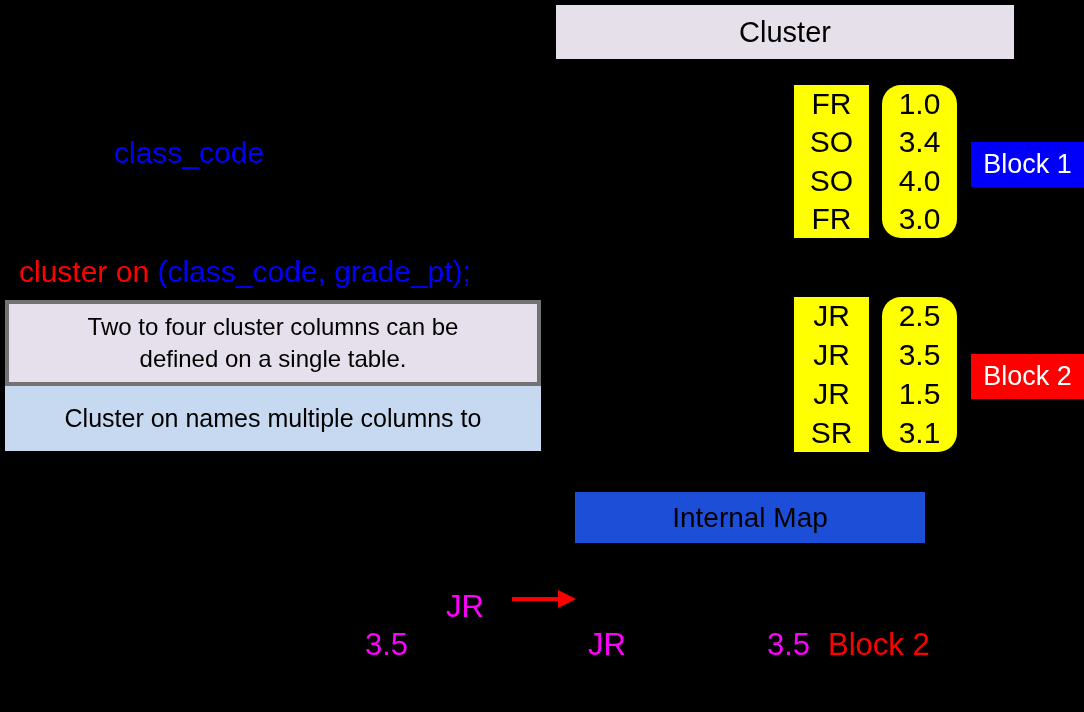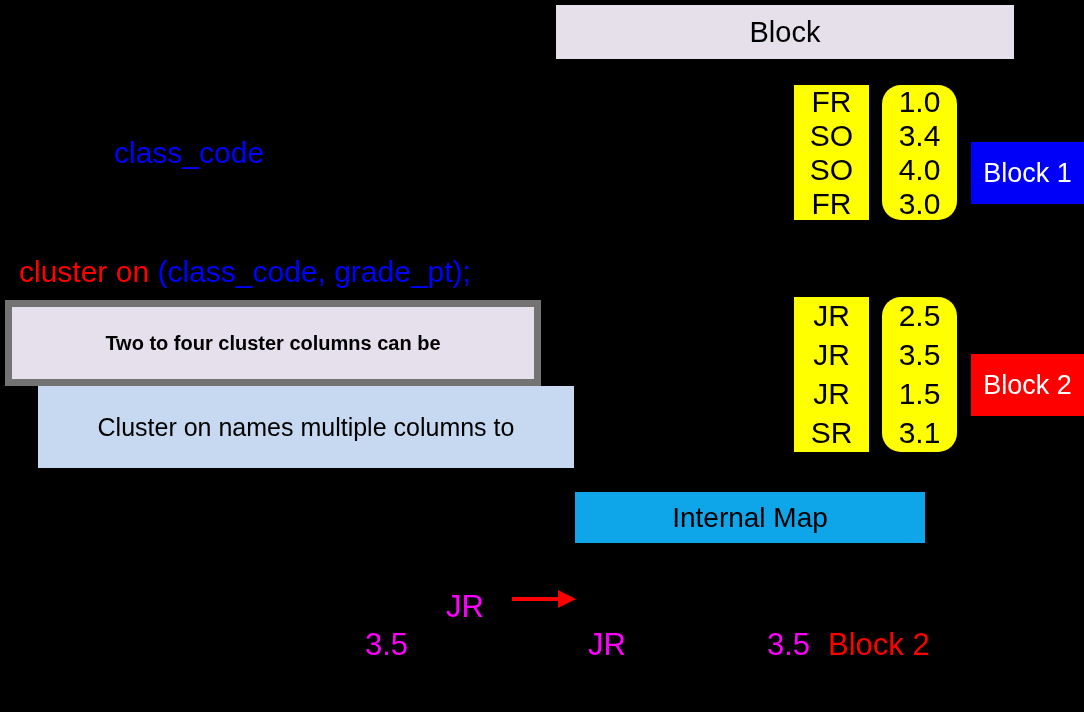--- a/index.html
+++ b/index.html
@@ -39,32 +39,30 @@
     flex-direction: column;
     justify-content: center;
     align-items: center;
     text-align: center;
     color: #000000;
   }
   .note-1 {
     top: 300px;
     height: 86px;
     background: #e6e0ec;
-    border: 7px solid #737373;
-    font-size: 20px;
+    border: 4px solid #737373;
+    font-size: 24px;
     line-height: 32px;
-    font-weight: bold;
   }
   .note-2 {
     top: 386px;
-    height: 82px;
+    height: 65px;
     background: #c6d9f0;
     font-size: 25px;
     line-height: 33px;
-    margin-left: 33px;
   }
 
   
   .worker-box {
     left: 556px;
     top: 5px;
     width: 458px;
     height: 54px;
     background: #e5e0ea;
     color: #000000;
@@ -80,45 +78,45 @@
     background: #ffff00;
     color: #000000;
     font-size: 30px;
     display: flex;
     flex-direction: column;
     justify-content: space-around;
     align-items: center;
   }
   .col-class { left: 794px; }
   .col-grade { left: 882px; border-radius: 19px; }
-  .band-1 { top: 85px; height: 135px; }
+  .band-1 { top: 85px; height: 153px; }
   .band-2 { top: 297px; height: 155px; }
 
   
   .block-label {
     left: 971px;
     width: 113px;
-    height: 62px;
+    height: 45px;
     color: #ffffff;
     font-size: 27px;
     display: flex;
     align-items: center;
     justify-content: center;
     white-space: nowrap;
   }
   .block-label-1 { top: 142px; background: #0000fa; }
   .block-label-2 { top: 354px; background: #ff0000; }
 
   
   .internal-map {
     left: 575px;
     top: 492px;
     width: 350px;
     height: 51px;
-    background: #0ea5e9;
+    background: #1d4ed8;
     color: #000000;
     font-size: 28px;
     display: flex;
     align-items: center;
     justify-content: center;
   }
 
   
   .magenta-text {
     color: #ff00ff;
@@ -160,27 +158,28 @@
 <div class="canvas">
 
   <div class="abs col-name" style="top:136px">class_code</div>
 
   <div class="abs cluster-line">
     <span class="cluster-keyword">cluster on</span><span> </span><span class="cluster-cols">(class_code, grade_pt);</span>
   </div>
 
   <div class="abs note note-1">
     <div>Two to four cluster columns can be</div>
+    <div>defined on a single table.</div>
   </div>
   <div class="abs note note-2">
     <div>Cluster on names multiple columns to</div>
   </div>
 
   <div class="abs worker-box">
-    <span>Block</span>
+    <span>Cluster</span>
   </div>
 
   <div class="abs data-col col-class band-1">
     <div>FR</div>
     <div>SO</div>
     <div>SO</div>
     <div>FR</div>
   </div>
   <div class="abs data-col col-grade band-1">
     <div>1.0</div>

